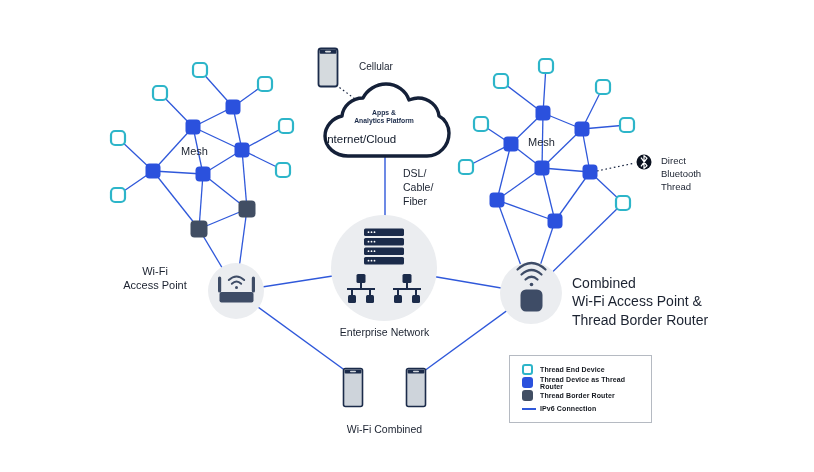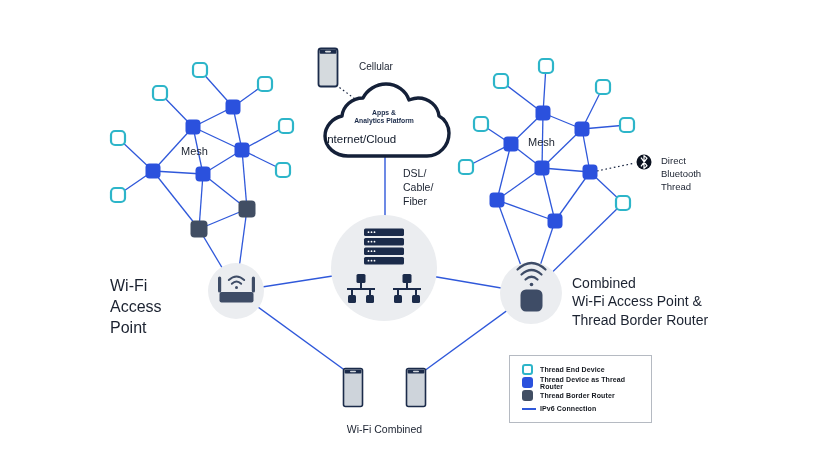--- a/index.html
+++ b/index.html
@@ -7,21 +7,21 @@
          font-family:"Liberation Sans",sans-serif;color:#1b2230;}
   .stage svg{position:absolute;left:0;top:0;}
   .lbl{position:absolute;white-space:pre-line;color:#1b2230;}
   .lbl-cellular{left:343px;top:61px;font-size:10px;margin-left:16px;}
   .lbl-cloud-small{left:334px;top:109px;width:100px;text-align:center;font-size:6.8px;
                    font-weight:bold;line-height:1.25;color:#1b2b4a;}
   .lbl-cloud-main{left:324px;top:133px;width:137px;font-size:11.5px;color:#0f1828;}
   .lbl-wan{left:403px;top:167px;font-size:10.5px;line-height:1.32;}
   .lbl-mesh-left{left:181px;top:145px;font-size:11px;}
   .lbl-mesh-right{left:528px;top:136px;font-size:11px;}
-  .lbl-wifi-ap{left:110px;top:276px;width:90px;text-align:left;font-size:16px;line-height:1.3;}
+  .lbl-wifi-ap{left:110px;top:264px;width:90px;text-align:center;font-size:11px;line-height:1.3;}
   .lbl-enterprise{left:314px;top:326px;width:141px;text-align:center;font-size:10.5px;}
   .lbl-combined{left:572px;top:274px;font-size:14px;line-height:1.32;}
   .lbl-bluetooth{left:661px;top:155px;font-size:9.5px;line-height:1.35;}
   .lbl-wifi-devices{left:314px;top:423px;width:141px;text-align:center;font-size:10.5px;}
 
   .cloud{fill:#ffffff;stroke:#142038;stroke-width:3.4;stroke-linejoin:round;}
   .bubble{fill:#ebedf0;}
   .icon-navy{fill:#3e4c66;}
   .icon-arc{fill:none;stroke:#3e4c66;stroke-linecap:round;}
   .srv{fill:#1b2b4a;}
@@ -221,20 +221,21 @@
   <div class="lbl lbl-cloud-small">Apps &amp;
 Analytics Platform</div>
   <div class="lbl lbl-cloud-main">Internet/Cloud</div>
   <div class="lbl lbl-wan">DSL/
 Cable/
 Fiber</div>
   <div class="lbl lbl-mesh-left">Mesh</div>
   <div class="lbl lbl-mesh-right">Mesh</div>
   <div class="lbl lbl-wifi-ap">Wi-Fi
 Access Point</div>
+  <div class="lbl lbl-enterprise">Enterprise Network</div>
   <div class="lbl lbl-combined">Combined
 Wi-Fi Access Point &amp;
 Thread Border Router</div>
   <div class="lbl lbl-bluetooth">Direct
 Bluetooth
 Thread</div>
   <div class="lbl lbl-wifi-devices">Wi-Fi Combined</div>
 
   <div class="legend">
     <div class="legend-row">

